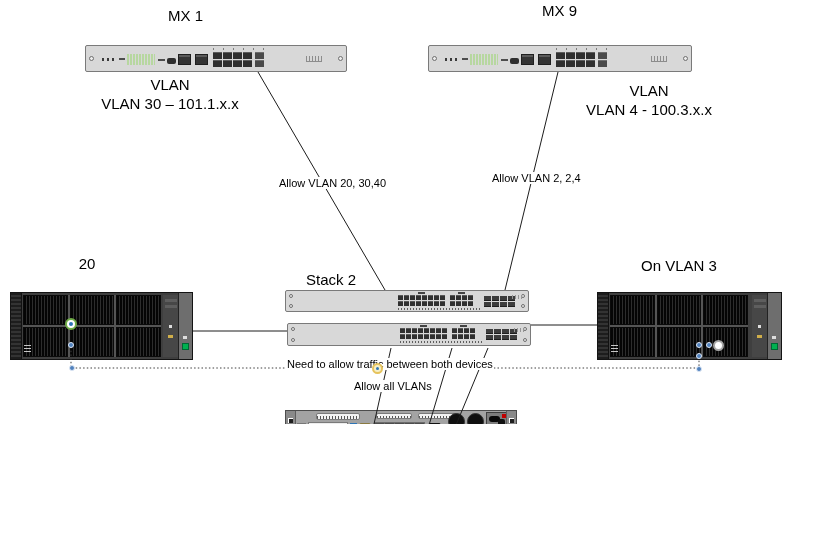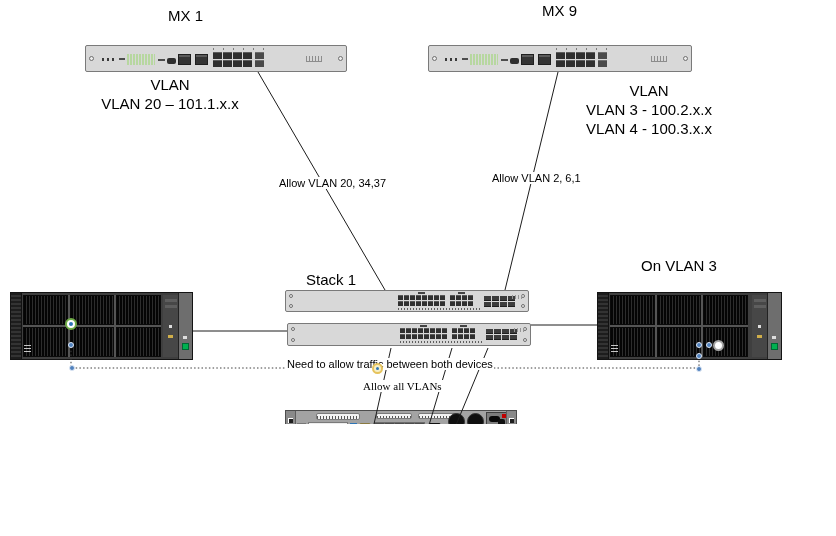--- a/index.html
+++ b/index.html
@@ -117,34 +117,34 @@
 </head>
 <body>
 
 <div class="canvas">
 
   <div class="lbl t15" style="left:168px;top:7px;">MX 1</div>
   <div class="lbl t15" style="left:542px;top:2px;">MX 9</div>
 
   <div class="vlanblock" style="left:70px;top:75px;">
     <div>VLAN</div>
-    <div>VLAN 20 – 101.1.x.x</div>
+    <div>VLAN 30 – 101.1.x.x</div>
   </div>
   <div class="vlanblock" style="left:549px;top:81px;">
     <div>VLAN</div>
-    <div>VLAN 3 - 100.2.x.x</div>
     <div>VLAN 4 - 100.3.x.x</div>
   </div>
 
-  <div class="lbl t11" style="left:278px;top:177px;">Allow VLAN 20, 34,37</div>
-  <div class="lbl t11" style="left:491px;top:172px;">Allow VLAN 2, 6,1</div>
-
-  <div class="lbl t15" style="left:306px;top:271px;">Stack 1</div>
+  <div class="lbl t11" style="left:278px;top:177px;">Allow VLAN 20, 30,40</div>
+  <div class="lbl t11" style="left:491px;top:172px;">Allow VLAN 2, 2,4</div>
+
+  <div class="lbl t15" style="left:306px;top:271px;">Stack 2</div>
 
   <div class="lbl t15 ctr" style="left:37px;top:255px;width:100px;line-height:18px;">
+    <div>20</div>
   </div>
   <div class="lbl t15" style="left:641px;top:257px;">On VLAN 3</div>
 
   <div class="device mx" style="left:85px;top:45px;">
     <span class="screw sl"></span>
     <span class="mx-leddots"></span>
     <span class="mx-leddash"></span>
     <span class="mx-ledbars"></span>
     <span class="mx-bits"></span>
     <span class="mx-usb"></span>
@@ -428,21 +428,21 @@
     <line x1="531" y1="325" x2="597" y2="325" stroke="#1c1c1c" stroke-width="1"></line>
     <line x1="391" y1="348" x2="374" y2="424" stroke="#1c1c1c" stroke-width="1"></line>
     <line x1="452" y1="348" x2="418" y2="462" stroke="#1c1c1c" stroke-width="1"></line>
     <line x1="488" y1="348" x2="424" y2="502" stroke="#1c1c1c" stroke-width="1"></line>
     <line x1="71" y1="347" x2="71" y2="368" stroke="#3f3f3f" stroke-width="1" stroke-dasharray="1.5 2.2"></line>
     <line x1="72" y1="368" x2="697" y2="368" stroke="#3f3f3f" stroke-width="1" stroke-dasharray="1.5 2.2"></line>
     <line x1="699" y1="357" x2="699" y2="368" stroke="#3f3f3f" stroke-width="1" stroke-dasharray="1.5 2.2"></line>
   </svg>
 
   <div class="lbl t11" style="left:286px;top:358px;">Need to allow traffic between both devices</div>
-  <div class="lbl t11" style="left:362px;top:380px;font-family:Liberation Serif, serif;">Allow all VLANs</div>
+  <div class="lbl t11" style="left:353px;top:380px;">Allow all VLANs</div>
 
   <span class="hdl gpoint" style="left:65px;top:318px;"></span>
   <span class="hdl bdot" style="left:68px;top:342px;"></span>
   <span class="hdl bdot" style="left:69px;top:365px;"></span>
   <span class="hdl ypoint" style="left:372px;top:363px;"></span>
   <span class="hdl bdot" style="left:696px;top:342px;"></span>
   <span class="hdl bdot" style="left:706px;top:342px;"></span>
   <span class="hdl wpoint" style="left:713px;top:340px;"></span>
   <span class="hdl bdot" style="left:696px;top:353px;"></span>
   <span class="hdl bdot" style="left:696px;top:366px;"></span>

